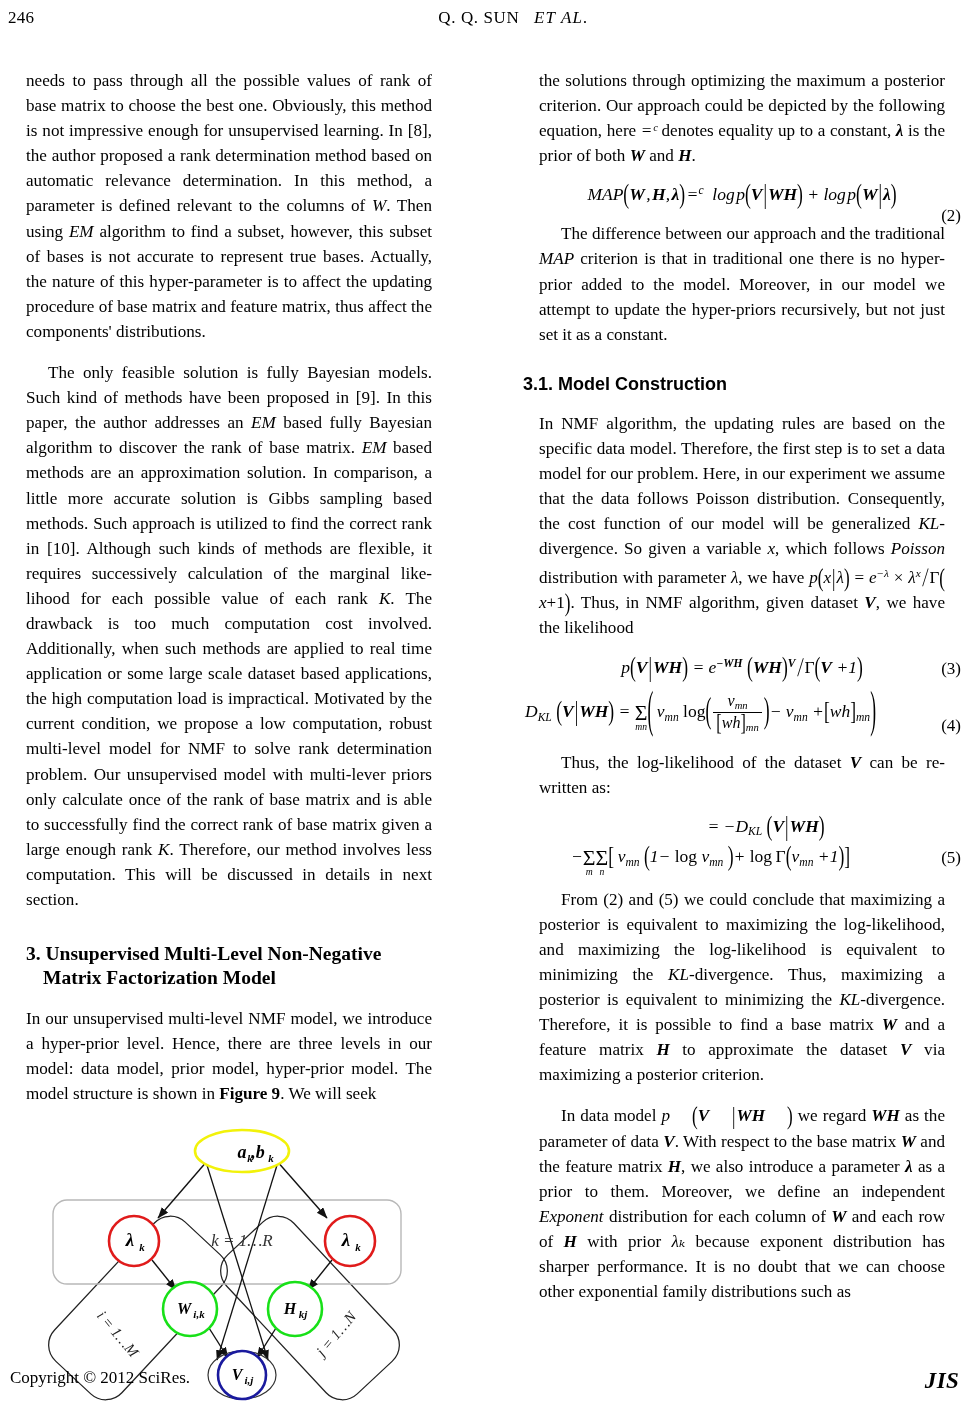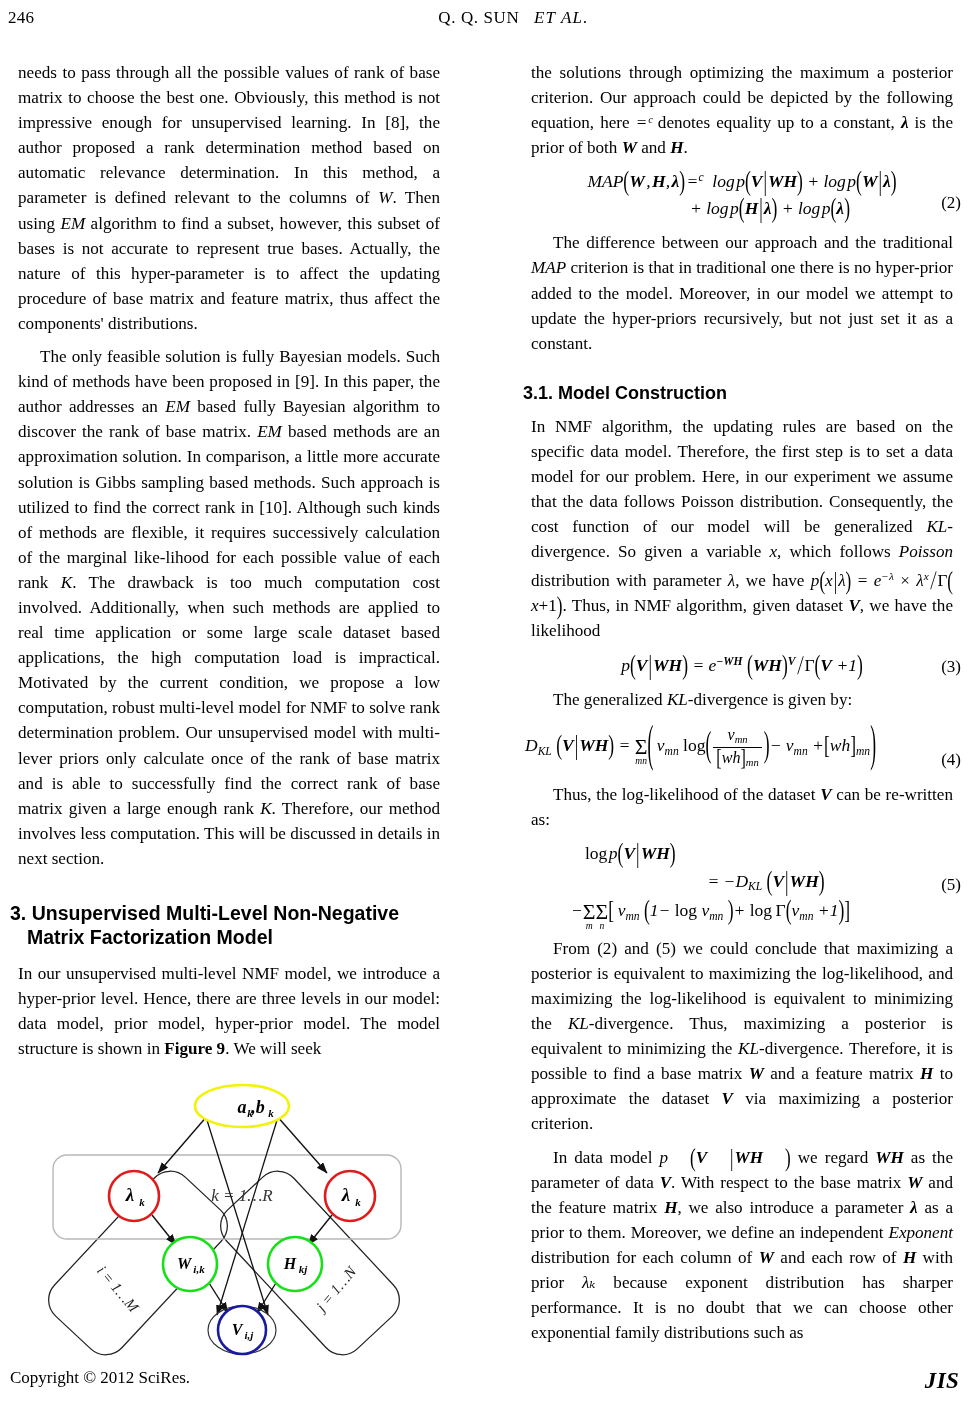--- a/index.html
+++ b/index.html
@@ -49,39 +49,39 @@
   
   .col {
     position: absolute;
     top: 52px;
     width: 438px;
   }
   .col-left  { left: 10px; }
   .col-right { left: 523px; }
 
   p.para {
-    margin: 8px;
+    margin: 16px;
     font-size: 17.1px;
     line-height: 25.1px;
     text-align: justify;
     text-justify: inter-word;
     text-indent: 0;
     hyphens: none;
   }
   p.indent { text-indent: 22px; }
   .it { font-style: italic; }
   .bf { font-weight: bold; }
   .bfi { font-weight: bold; font-style: italic; }
 
   h2.section {
-    margin: 30px 0 12px 0;
+    margin: 30px 0 12px 16px;
     font-size: 19.5px;
     line-height: 24px;
     font-weight: bold;
-    font-family: Liberation Sans, sans-serif;
+    font-family: Liberation Serif, serif;
   }
   h2.section .cont { display: block; padding-left: 17px; }
 
   h3.subsection {
     margin: 26px 0 10px 0;
     font-size: 18px;
     line-height: 22px;
     font-weight: bold;
     font-family: "Liberation Sans", "DejaVu Sans", sans-serif;
   }
@@ -277,55 +277,48 @@
 </div>
 
 <div class="col col-right">
 
   <p class="para"><span>the solutions through optimizing the maximum a posterior criterion. Our approach could be depicted by the following equation, here </span><span class="it">=ᶜ</span><span> denotes equality up to a constant, </span><span class="bfi">λ</span><span> is the prior of both </span><span class="bfi">W</span><span> and </span><span class="bfi">H</span><span>.</span></p>
 
   <div class="eq-block">
     <div class="eq-body">
       <span class="it">MAP</span><span class="paren">(</span><span class="mbf">W</span> , <span class="mbf">H</span>, <span class="mbf">λ</span><span class="paren">)</span> =<sup class="s mrm">c</sup>&nbsp; log <span class="it">p</span><span class="paren">(</span><span class="mbf">V</span><span class="vbar">|</span><span class="mbf">WH</span><span class="paren">)</span> + log <span class="it">p</span><span class="paren">(</span><span class="mbf">W</span><span class="vbar">|</span><span class="mbf">λ</span><span class="paren">)</span>
     </div>
-    <div class="eq-body" style="margin-top:6px;padding-left:56px;">
-      + log <span class="it">p</span><span class="paren">(</span><span class="mbf">H</span><span class="vbar">|</span><span class="mbf">λ</span><span class="paren">)</span> + log <span class="it">p</span><span class="paren">(</span><span class="mbf">λ</span><span class="paren">)</span>
-    </div>
     <span class="eq-num" style="top:22px;">(2)</span>
   </div>
 
   <p class="para indent"><span>The difference between our approach and the traditional </span><span class="it">MAP</span><span> criterion is that in traditional one there is no hyper-prior added to the model. Moreover, in our model we attempt to update the hyper-priors recursively, but not just set it as a constant.</span></p>
 
   <h3 class="subsection">3.1. Model Construction</h3>
 
   <p class="para"><span>In NMF algorithm, the updating rules are based on the specific data model. Therefore, the first step is to set a data model for our problem. Here, in our experiment we assume that the data follows Poisson distribution. Consequently, the cost function of our model will be generalized </span><span class="it">KL</span><span>-divergence. So given a variable </span><span class="it">x</span><span>, which follows </span><span class="it">Poisson</span><span> distribution with parameter </span><span class="it">λ</span><span>, we have</span>
     <span><span class="it">p</span><span class="paren">(</span><span class="it">x</span><span class="vbar">|</span><span class="it">λ</span><span class="paren">)</span> = <span class="it">e</span><sup class="s">−λ</sup> × <span class="it">λ</span><sup class="s">x</sup><span class="slash">/</span><span class="mrm">Γ</span><span class="paren">(</span><span class="it">x</span>+1<span class="paren">)</span></span><span>. Thus, in NMF algorithm, given dataset </span><span class="bfi">V</span><span>, we have the likelihood</span></p>
 
   <div class="eq-block">
     <div class="eq-body">
       <span class="it">p</span><span class="paren">(</span><span class="mbf">V</span><span class="vbar">|</span><span class="mbf">WH</span><span class="paren">)</span> = <span class="it">e</span><sup class="s"><span class="mbf">−WH</span></sup> <span class="paren">(</span><span class="mbf">WH</span><span class="paren">)</span><sup class="s"><span class="mbf">V</span></sup><span class="slash">/</span><span class="mrm">Γ</span><span class="paren">(</span><span class="mbf">V</span> +1<span class="paren">)</span>
     </div>
     <span class="eq-num" style="top:2px;">(3)</span>
   </div>
 
-  <p class="para indent"><span>The generalized </span><span class="it">KL</span><span>-divergence is given by:</span></p>
 
   <div class="eq-block" style="margin-top:14px;margin-bottom:14px;">
     <div class="eq-body" style="text-align:left;padding-left:2px;">
       <span class="it">D</span><sub class="s mrm">KL</sub> <span class="paren">(</span><span class="mbf">V</span><span class="vbar">|</span><span class="mbf">WH</span><span class="paren">)</span> = <span class="sumop">Σ<span class="lim">mn</span></span><span class="bigparen">(</span> <span class="it">v</span><sub class="s">mn</sub> <span class="mrm">log</span><span class="bigparen" style="transform:scaleY(2.0);">(</span><span class="frac"><span class="num"><span class="it">v</span><sub class="s">mn</sub></span><span class="den"><span class="sqbr">[</span><span class="it">wh</span><span class="sqbr">]</span><sub class="s">mn</sub></span></span><span class="bigparen" style="transform:scaleY(2.0);">)</span>− <span class="it">v</span><sub class="s">mn</sub> +<span class="sqbr">[</span><span class="it">wh</span><span class="sqbr">]</span><sub class="s">mn</sub><span class="bigparen">)</span>
     </div>
     <span class="eq-num" style="top:24px;">(4)</span>
   </div>
 
   <p class="para indent"><span>Thus, the log-likelihood of the dataset </span><span class="bfi">V</span><span> can be re-written as:</span></p>
 
   <div class="eq-block" style="margin-top:10px;">
-    <div class="eq-body" style="text-align:left;padding-left:62px;">
-      <span class="mrm">log</span> <span class="it">p</span><span class="paren">(</span><span class="mbf">V</span><span class="vbar">|</span><span class="mbf">WH</span><span class="paren">)</span>
-    </div>
     <div class="eq-body" style="text-align:center;padding-left:48px;margin-top:7px;">
       = −<span class="it">D</span><sub class="s mrm">KL</sub> <span class="paren">(</span><span class="mbf">V</span><span class="vbar">|</span><span class="mbf">WH</span><span class="paren">)</span>
     </div>
     <div class="eq-body" style="text-align:left;padding-left:48px;margin-top:8px;">
       −<span class="sumop">Σ<span class="lim">m</span></span><span class="sumop">Σ<span class="lim">n</span></span><span class="sqbr">[</span> <span class="it">v</span><sub class="s">mn</sub> <span class="paren">(</span>1− <span class="mrm">log</span> <span class="it">v</span><sub class="s">mn</sub> <span class="paren">)</span>+ <span class="mrm">log</span> <span class="mrm">Γ</span><span class="paren">(</span><span class="it">v</span><sub class="s">mn</sub> +1<span class="paren">)</span><span class="sqbr">]</span>
     </div>
     <span class="eq-num" style="top:32px;">(5)</span>
   </div>
 
   <p class="para indent"><span>From (2) and (5) we could conclude that maximizing a posterior is equivalent to maximizing the log-likelihood, and maximizing the log-likelihood is equivalent to minimizing the </span><span class="it">KL</span><span>-divergence. Thus, maximizing a posterior is equivalent to minimizing the </span><span class="it">KL</span><span>-divergence. Therefore, it is possible to find a base matrix </span><span class="bfi">W</span><span> and a feature matrix </span><span class="bfi">H</span><span> to approximate the dataset </span><span class="bfi">V</span><span> via maximizing a posterior criterion.</span></p>

